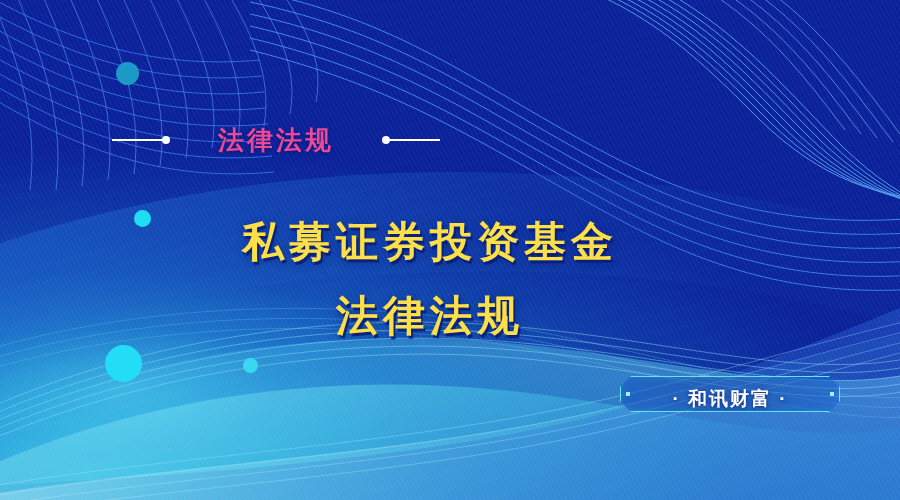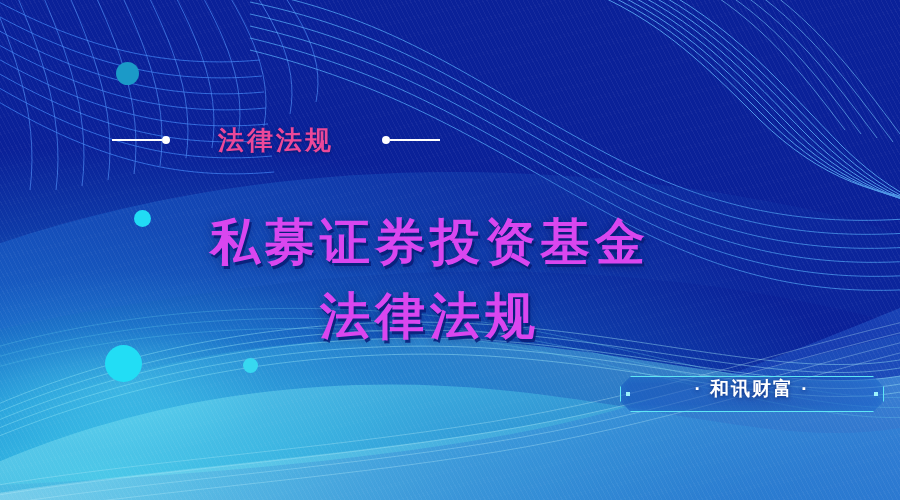--- a/index.html
+++ b/index.html
@@ -92,24 +92,24 @@
   }
 
   #title-block {
     position: absolute;
     left: 0;
     top: 205px;
     width: 860px;
     text-align: center;
   }
   .title-line {
-    font-size: 50px;
+    font-size: 42px;
     line-height: 74px;
     font-weight: 700;
-    color: #d946ef;
+    color: #fde047;
     letter-spacing: 5px;
     white-space: nowrap;
     text-shadow:
       2px 3px 0 rgba(8,28,120,0.85),
       0 2px 10px rgba(4,16,80,0.45);
   }
 
   
   .dot {
     position: absolute;
@@ -119,25 +119,25 @@
   #dot-teal-top   { left: 116px; top: 62px;  width: 23px; height: 23px; background: #1b9ac8; }
   #dot-cyan-title { left: 134px; top: 210px; width: 17px; height: 17px; background: #21dcf5; }
   #dot-cyan-big   { left: 105px; top: 345px; width: 37px; height: 37px; background: #22ddf5; }
   #dot-cyan-small { left: 243px; top: 358px; width: 15px; height: 15px; background: #37d8f0; }
 
   
   #brand-badge {
     position: absolute;
     left: 620px;
     top: 376px;
-    width: 264px;
+    width: 220px;
     height: 36px;
     z-index: 45;
     display: flex;
-    align-items: flex-start;
+    align-items: flex-end;
     justify-content: center;
   }
   #brand-badge-shape {
     position: absolute;
     inset: 0;
     background: linear-gradient(100deg, rgba(20,80,190,0.55) 0%, rgba(16,60,165,0.45) 55%, rgba(22,92,200,0.5) 100%);
     border: 1.6px solid #5fe6f5;
     box-shadow: 0 0 8px rgba(80,225,245,0.45), inset 0 0 10px rgba(60,200,240,0.18);
     clip-path: polygon(
       11px 0, calc(100% - 11px) 0, 100% 11px,

